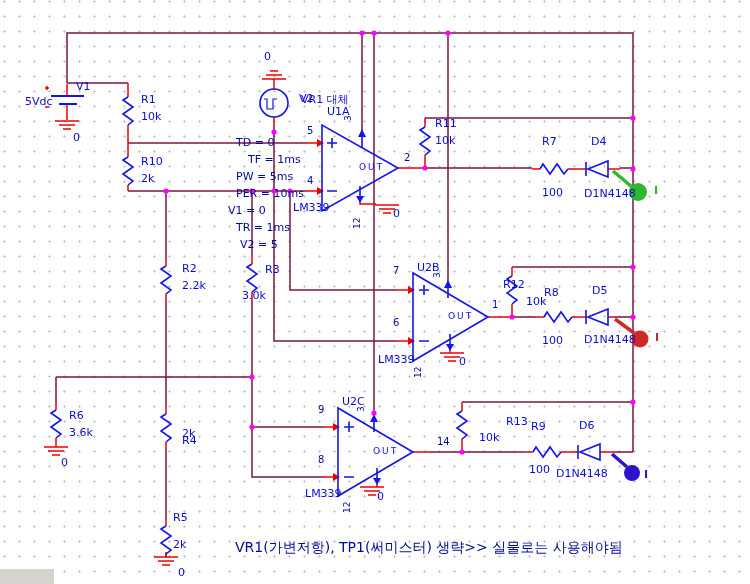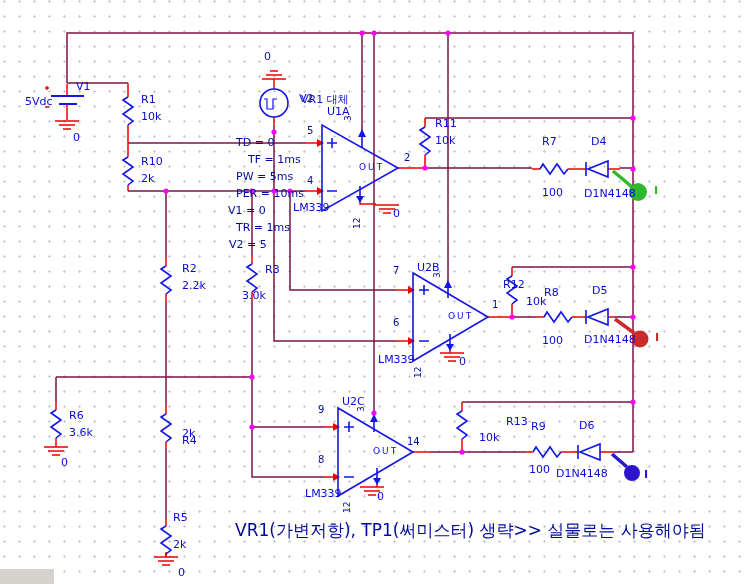--- a/index.html
+++ b/index.html
@@ -23,21 +23,21 @@
   .bh{fill:var(--comp);stroke:none;}
   .dot{fill:var(--junction);stroke:none;}
   .mgl{stroke:var(--mgreen);stroke-width:3.5;} .mgf{fill:var(--mgreen);}
   .mrl{stroke:var(--mred);stroke-width:3.5;}   .mrf{fill:var(--mred);}
   .mbl{stroke:var(--mblue);stroke-width:3.5;}  .mbf{fill:var(--mblue);}
   span{position:absolute;white-space:pre;}
   .lbl{color:var(--text);font-size:11px;}
   .pin{color:var(--pintext);font-size:10px;}
   .out{color:var(--comp);font-size:9px;letter-spacing:2px;}
   .param{color:var(--pintext);font-size:11px;}
-  .note{color:var(--note);font-size:17px;}
+  .note{color:var(--note);font-size:14px;margin-top:20px;}
   .rot{transform:rotate(-90deg);transform-origin:left bottom;font-size:9px;}
   .mi-g{color:var(--mgreen);font-size:11px;font-weight:bold;}
   .mi-r{color:var(--mred);font-size:11px;font-weight:bold;}
   .mi-b{color:var(--mblue);font-size:11px;font-weight:bold;}
   #corner{position:absolute;left:0;top:569px;width:54px;height:15px;background:#d6d3ce;}
 </style>
 </head>
 <body>
 
 <div id="canvas">
@@ -191,21 +191,21 @@
   <span class="lbl" style="left:25px;top:95px">5Vdc</span>
   <span class="lbl" style="left:299px;top:92px">V2</span>
   <span class="lbl" style="left:301px;top:92px">VR1 대체</span>
 
   <span class="param" style="left:236px;top:136px">TD = 0</span>
   <span class="param" style="left:248px;top:153px">TF = 1ms</span>
   <span class="param" style="left:236px;top:170px">PW = 5ms</span>
   <span class="param" style="left:236px;top:187px">PER = 10ms</span>
   <span class="param" style="left:228px;top:204px">V1 = 0</span>
   <span class="param" style="left:236px;top:221px">TR = 1ms</span>
-  <span class="param" style="left:229px;top:238px">V2 = 5</span>
+  <span class="param" style="left:240px;top:238px">V2 = 5</span>
 
   <span class="lbl" style="left:141px;top:93px">R1</span>
   <span class="lbl" style="left:141px;top:110px">10k</span>
   <span class="lbl" style="left:141px;top:155px">R10</span>
   <span class="lbl" style="left:141px;top:172px">2k</span>
   <span class="lbl" style="left:182px;top:262px">R2</span>
   <span class="lbl" style="left:182px;top:279px">2.2k</span>
   <span class="lbl" style="left:265px;top:263px">R3</span>
   <span class="lbl" style="left:242px;top:289px">3.0k</span>
   <span class="lbl" style="left:182px;top:434px">R4</span>
@@ -251,21 +251,21 @@
   <span class="pin" style="left:492px;top:299px">1</span>
   <span class="out" style="left:448px;top:311px">OUT</span>
   <span class="lbl" style="left:378px;top:353px">LM339</span>
   <span class="pin rot" style="left:423px;top:368px">12</span>
   <span class="lbl" style="left:459px;top:355px">0</span>
 
   <span class="lbl" style="left:342px;top:395px">U2C</span>
   <span class="pin rot" style="left:366px;top:402px">3</span>
   <span class="pin" style="left:318px;top:404px">9</span>
   <span class="pin" style="left:318px;top:454px">8</span>
-  <span class="pin" style="left:407px;top:436px">14</span>
+  <span class="pin" style="left:437px;top:436px">14</span>
   <span class="out" style="left:373px;top:446px">OUT</span>
   <span class="lbl" style="left:305px;top:487px">LM339</span>
   <span class="pin rot" style="left:352px;top:503px">12</span>
   <span class="lbl" style="left:377px;top:490px">0</span>
 
   <span class="lbl" style="left:73px;top:131px">0</span>
   <span class="lbl" style="left:264px;top:50px">0</span>
   <span class="lbl" style="left:61px;top:456px">0</span>
   <span class="lbl" style="left:178px;top:566px">0</span>
 

